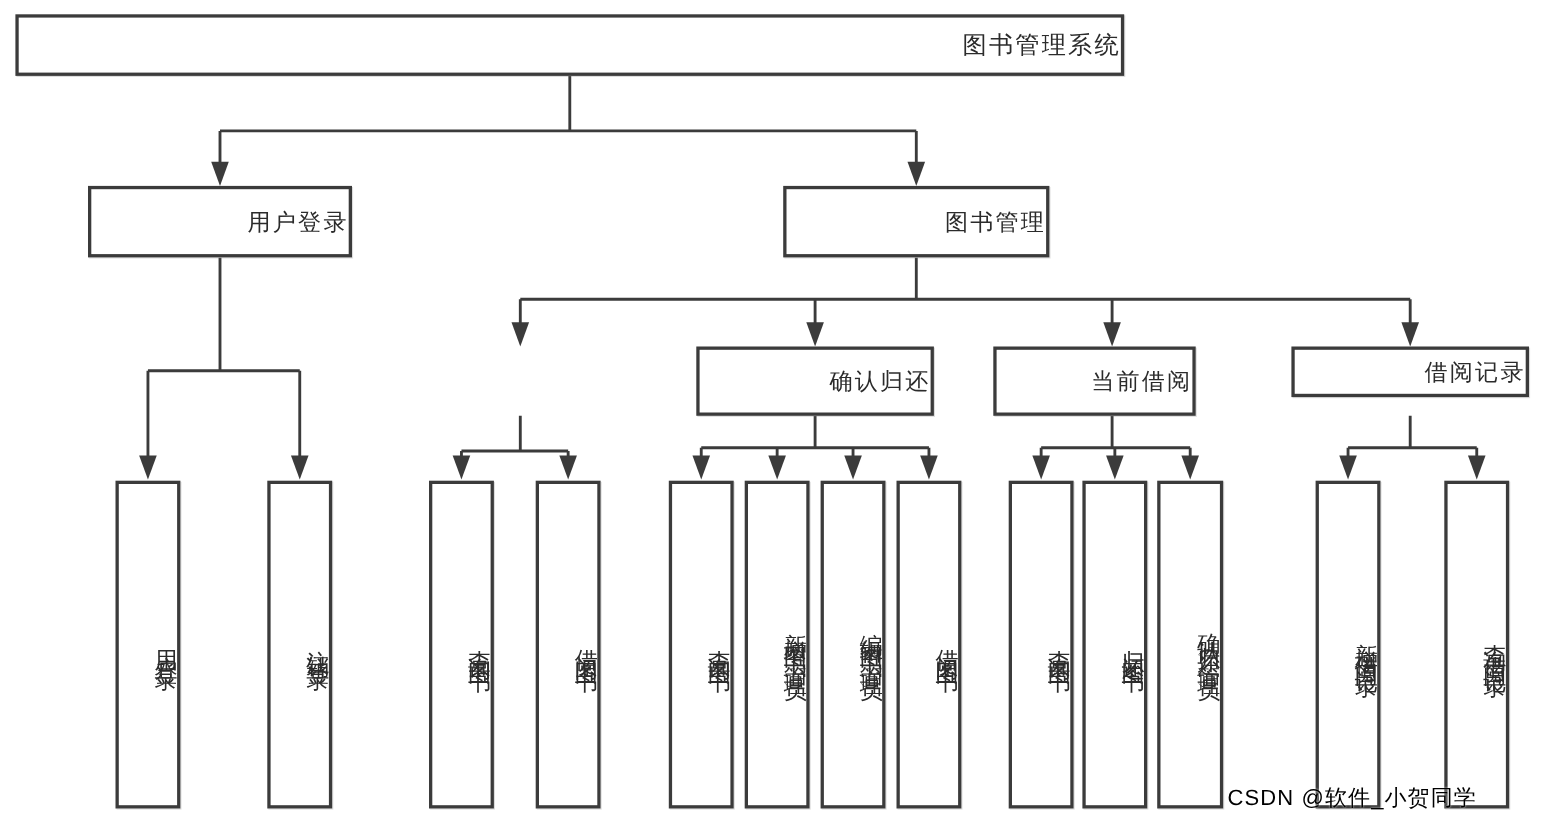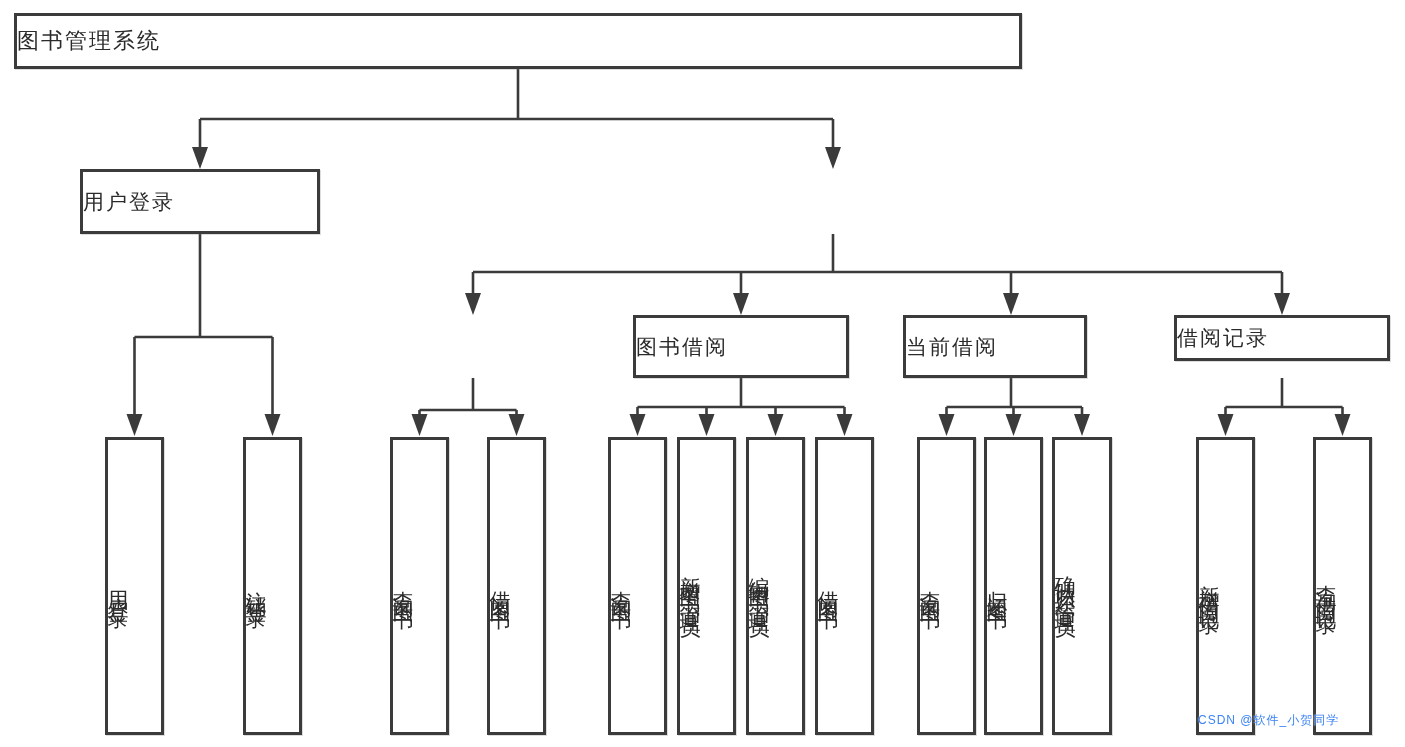--- a/index.html
+++ b/index.html
@@ -10,42 +10,42 @@
     font-family:"Liberation Sans", sans-serif;
     color:#2b2b2b;
     overflow:hidden;
   }
   .connectors{position:absolute;left:0;top:0;z-index:1;}
   .node{
     position:absolute;
     background:#ffffff;
     border:3px solid #3b3b3b;
     box-sizing:border-box;
-    display:flex;align-items:center;justify-content:flex-start;
+    display:flex;align-items:center;justify-content:flex-end;
     z-index:2;
     box-shadow:1px 1px 0 rgba(120,120,120,.25);
   }
   .node.h span{
     font-size:21px;
     letter-spacing:2px;
     white-space:nowrap;
   }
   .node.title span{font-size:22px;}
   .node.v span{
     writing-mode:vertical-rl;
     text-orientation:mixed;
     font-size:21px;
     letter-spacing:6px;
     line-height:1;
   }
   .watermark{
     position:absolute;
-    left:1198px;top:712px;
-    font-size:12px;
-    color:#3b82f6;
+    left:1116px;top:712px;
+    font-size:20px;
+    color:#000000;
     letter-spacing:1px;
     z-index:5;
     white-space:nowrap;
     text-shadow:0 0 2px #ffffff;
   }
 </style>
 </head>
 <body>
 
 <div class="canvas">
@@ -90,23 +90,26 @@
     </g>
   </svg>
 
   <div class="node h title" style="left:14px;top:13px;width:1008px;height:56px">
     <span>图书管理系统</span>
   </div>
 
   <div class="node h" style="left:80px;top:169px;width:240px;height:65px">
     <span>用户登录</span>
   </div>
+  <div class="node h" style="left:712px;top:169px;width:242px;height:65px">
+    <span>图书管理</span>
+  </div>
 
   <div class="node h" style="left:633px;top:315px;width:216px;height:63px">
-    <span>图书借阅</span>
+    <span>确认归还</span>
   </div>
   <div class="node h" style="left:903px;top:315px;width:184px;height:63px">
     <span>当前借阅</span>
   </div>
   <div class="node h" style="left:1174px;top:315px;width:216px;height:46px">
     <span>借阅记录</span>
   </div>
 
   <div class="node v" style="left:105px;top:437px;width:59px;height:298px">
     <span>用户登录</span>

